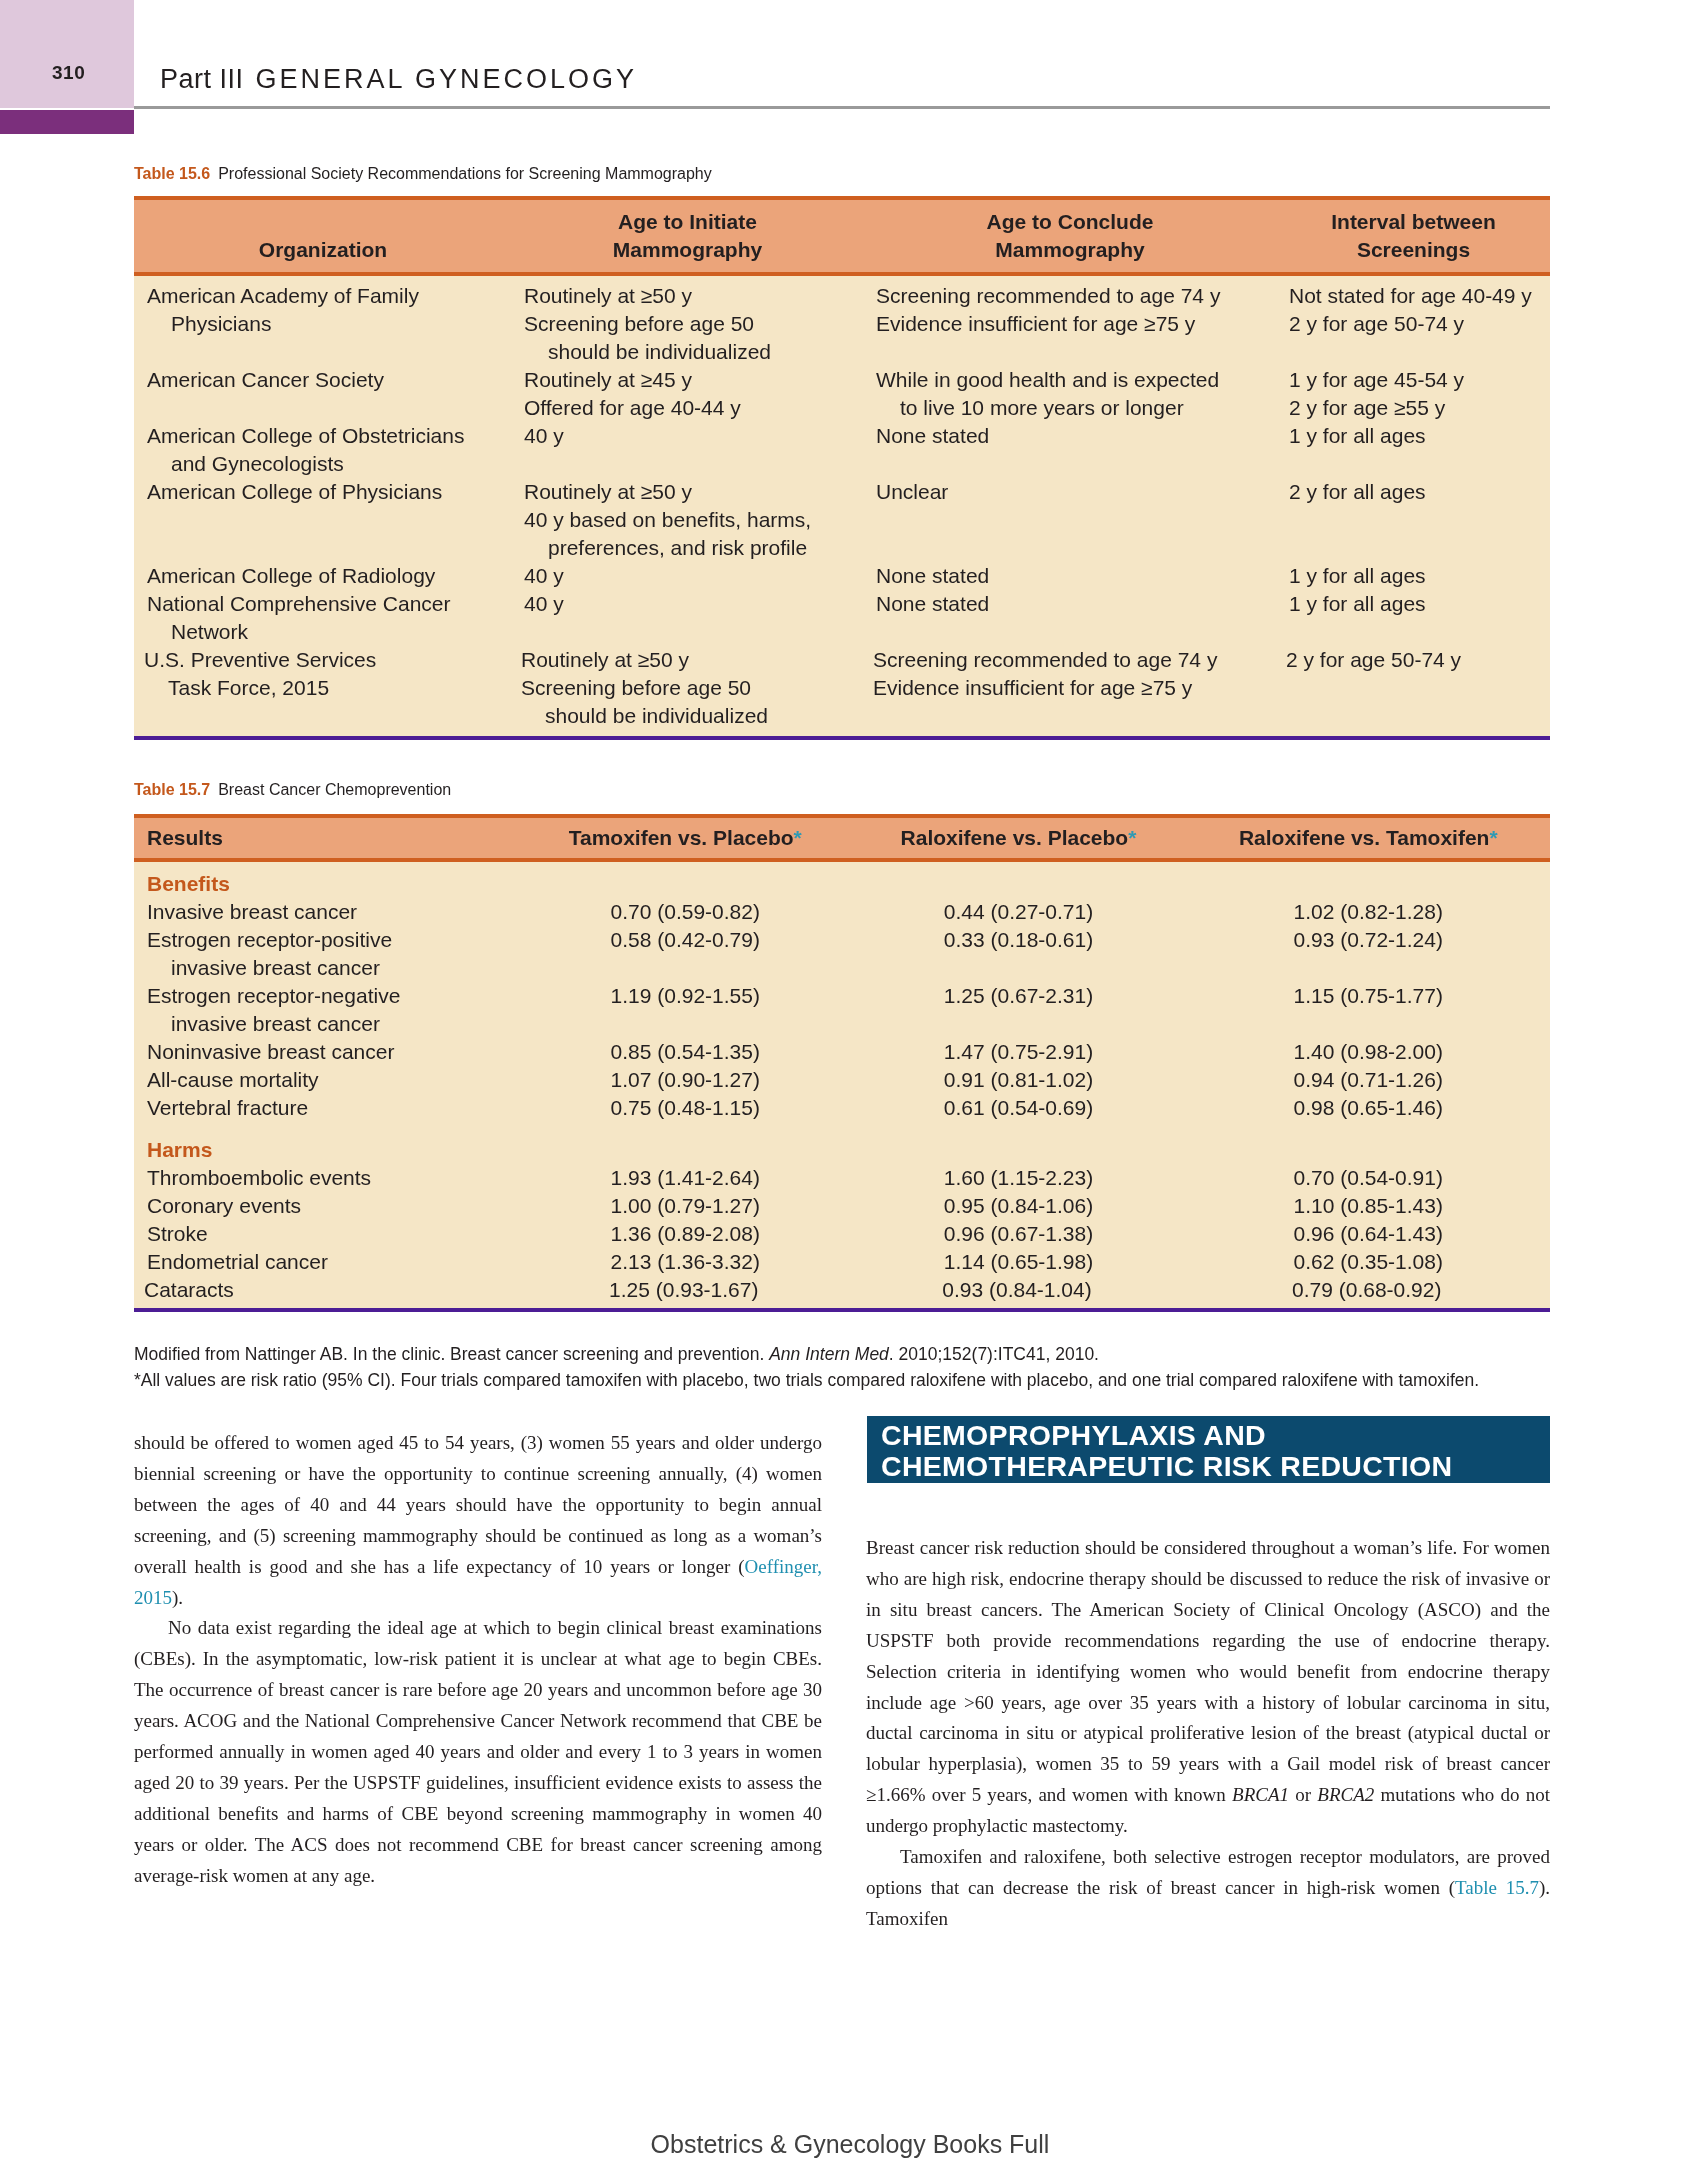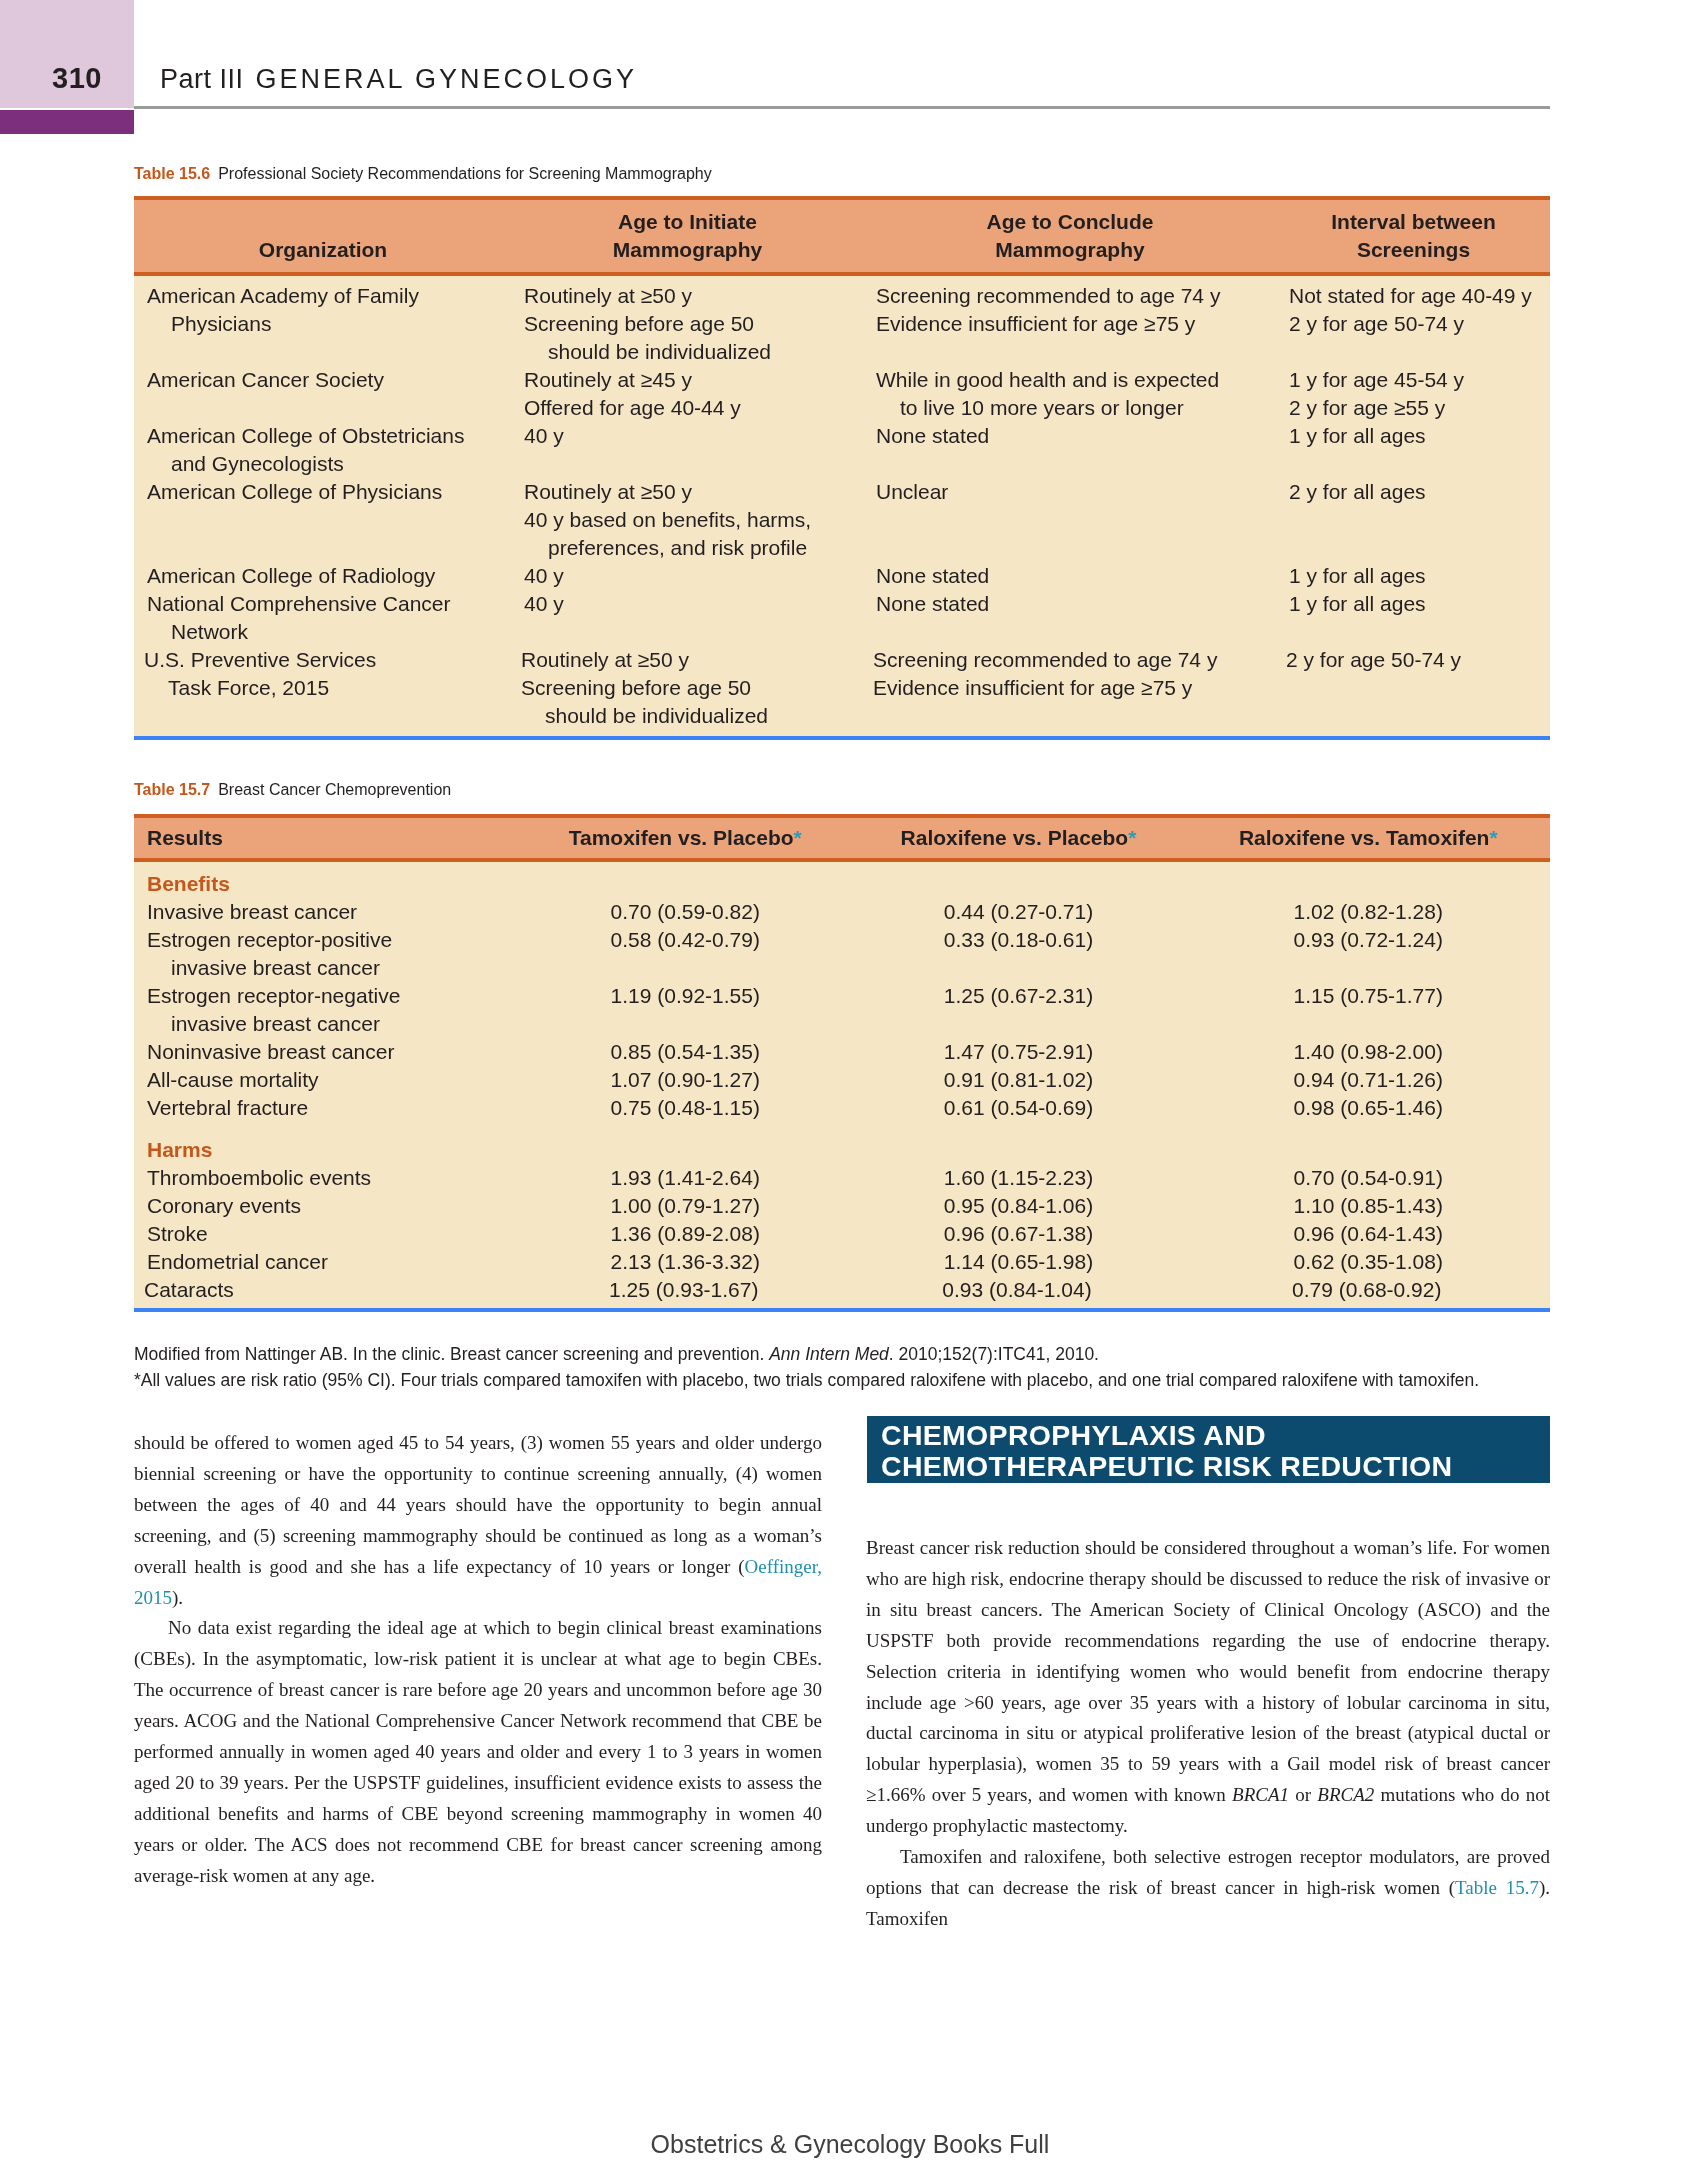--- a/index.html
+++ b/index.html
@@ -3,34 +3,34 @@
 <meta charset="utf-8">
 <style>
   html, body { margin: 0; padding: 0; }
   body {
     width: 1700px; height: 2175px; position: relative; background: #ffffff;
     font-family: "Liberation Sans", "DejaVu Sans", sans-serif; color: #231f20;
     overflow: hidden;
   }
   .side-light { position: absolute; left: 0; top: 0; width: 134px; height: 108px; background: #dfc8dc; }
   .side-dark { position: absolute; left: 0; top: 110px; width: 134px; height: 24px; background: #7b2f7c; }
-  .page-num { position: absolute; left: 52px; top: 62px; font-size: 29px; font-weight: bold; color: #231f20; letter-spacing: 0.5px; }
+  .page-num { position: absolute; left: 52px; top: 62px; font-size: 19px; font-weight: bold; color: #231f20; letter-spacing: 0.5px; }
   .running-head { position: absolute; left: 160px; top: 64px; font-size: 27px; color: #231f20; letter-spacing: 0.5px; }
   .running-head .part { margin-right: 12px; }
   .running-head .title { letter-spacing: 3px; }
   .head-rule { position: absolute; left: 134px; top: 106px; width: 1416px; height: 3px; background: #9a9a9a; }
 
   .tbl-caption { position: absolute; left: 134px; font-size: 16px; color: #231f20; }
   .tbl-caption .num { color: #c4581c; font-weight: bold; margin-right: 8px; }
 
   table { position: absolute; left: 134px; width: 1416px; border-collapse: collapse; font-size: 21px; }
   thead th { background: #eba47a; text-align: center; font-weight: bold; vertical-align: bottom; padding: 8px 12px 8px 13px; line-height: 28px; color: #231f20; }
   thead tr { border-top: 4px solid #cf5f20; border-bottom: 4px solid #cf5f20; }
   tbody td { background: #f5e6c6; vertical-align: top; padding: 0 12px 0 13px; line-height: 28px; }
-  tbody tr:last-child td { border-bottom: 4px solid #3b82f6; padding-left: 10px; }
+  tbody tr:last-child td { border-bottom: 4px solid #4c1d95; padding-left: 10px; }
   .indent { display: block; padding-left: 24px; }
   .line { display: block; }
   .ast { color: #2e9ab5; }
 
   #t1 { top: 196px; }
   #t1 th:nth-child(1) { width: 352px; }
   #t1 th:nth-child(2) { width: 327px; }
   #t1 th:nth-child(3) { width: 388px; }
   #t1 tbody tr:first-child td { padding-top: 6px; }
   #t1 tbody tr:last-child td { padding-bottom: 6px; }

